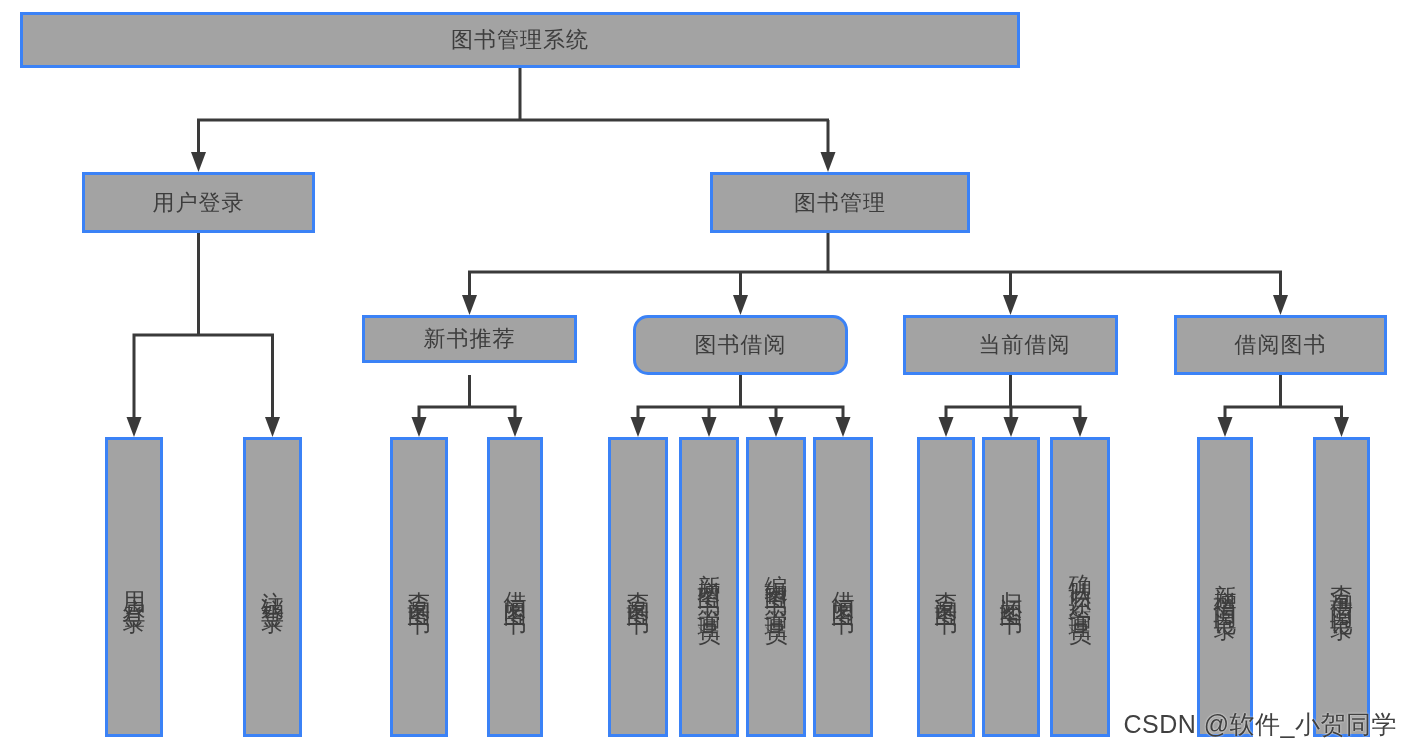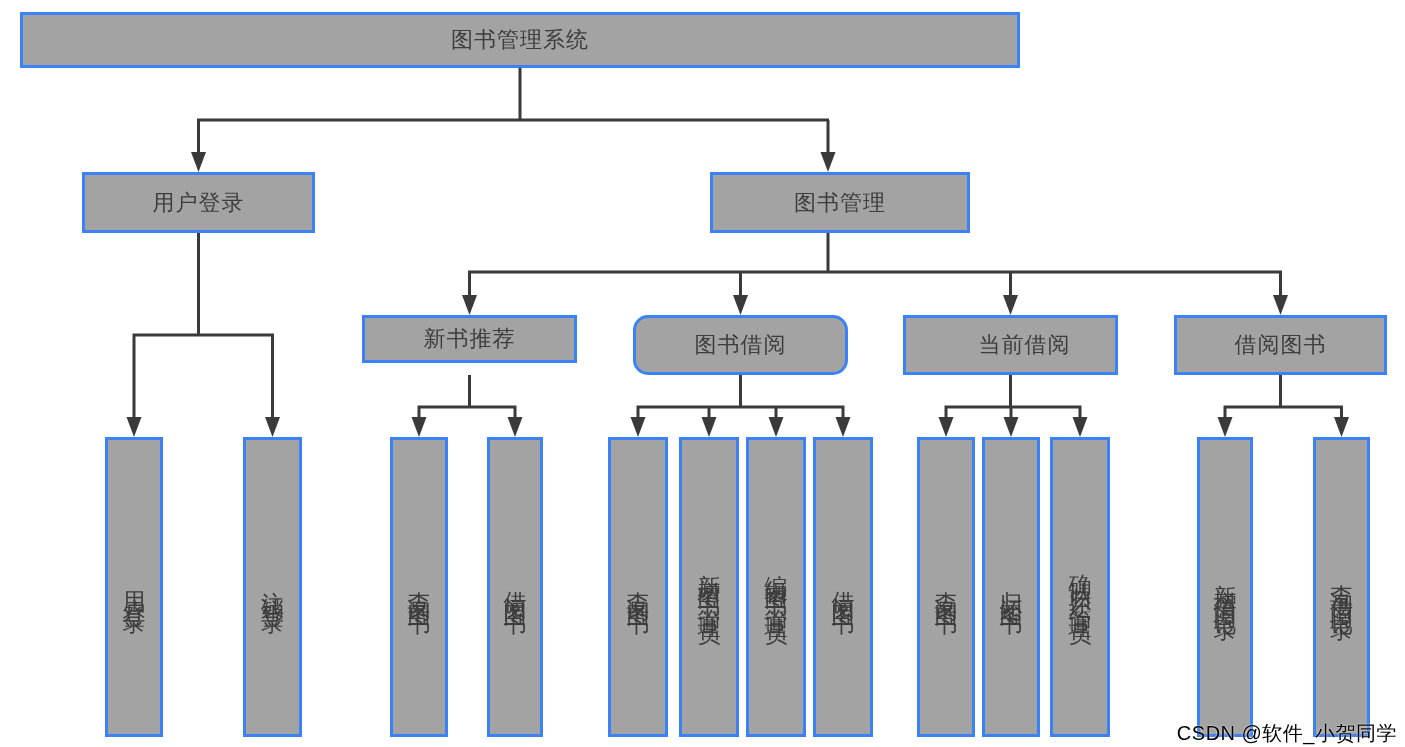--- a/index.html
+++ b/index.html
@@ -25,23 +25,23 @@
   .box.h { font-size: 22px; letter-spacing: 1px; line-height: 1; }
   .box.v {
     writing-mode: vertical-rl;
     font-size: 23px;
     letter-spacing: 7px;
     line-height: 1;
     top: 437px; height: 300px;
   }
   .watermark {
     position: absolute;
-    right: 8px; bottom: 0;
-    font-size: 20px;
-    color: #000000;
+    right: 8px; bottom: 6px;
+    font-size: 25px;
+    color: #404040;
     letter-spacing: 0.5px;
     text-shadow: 0 0 2px #ffffff;
     pointer-events: none;
     white-space: nowrap;
   }
 </style>
 </head>
 <body>
 
 <div class="canvas">

